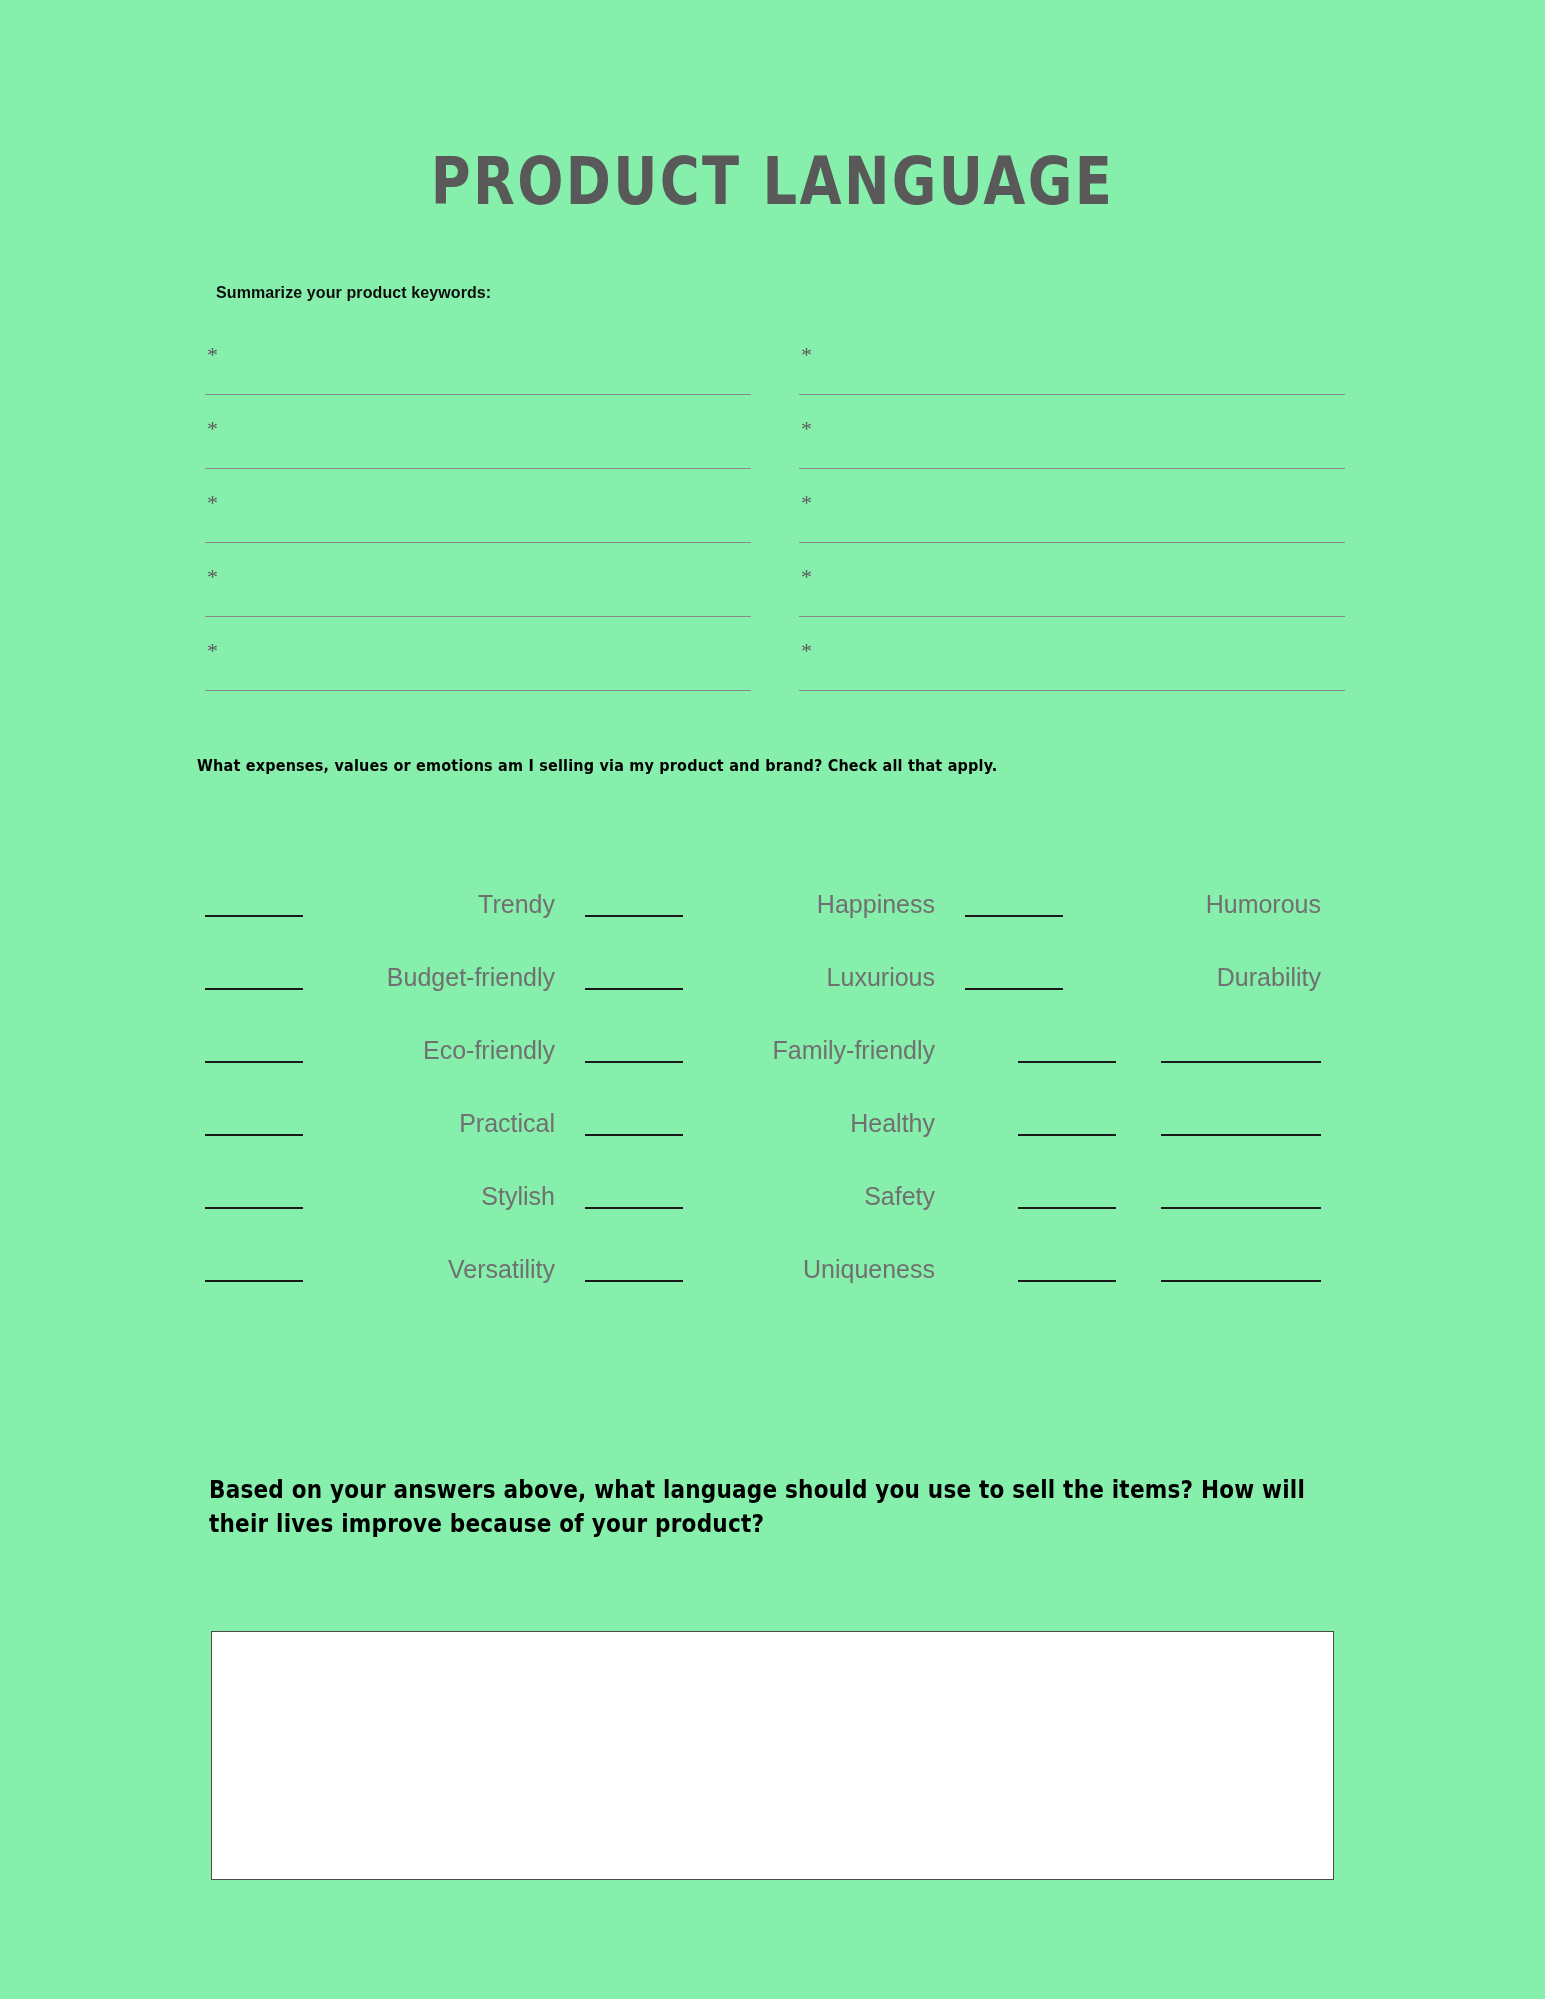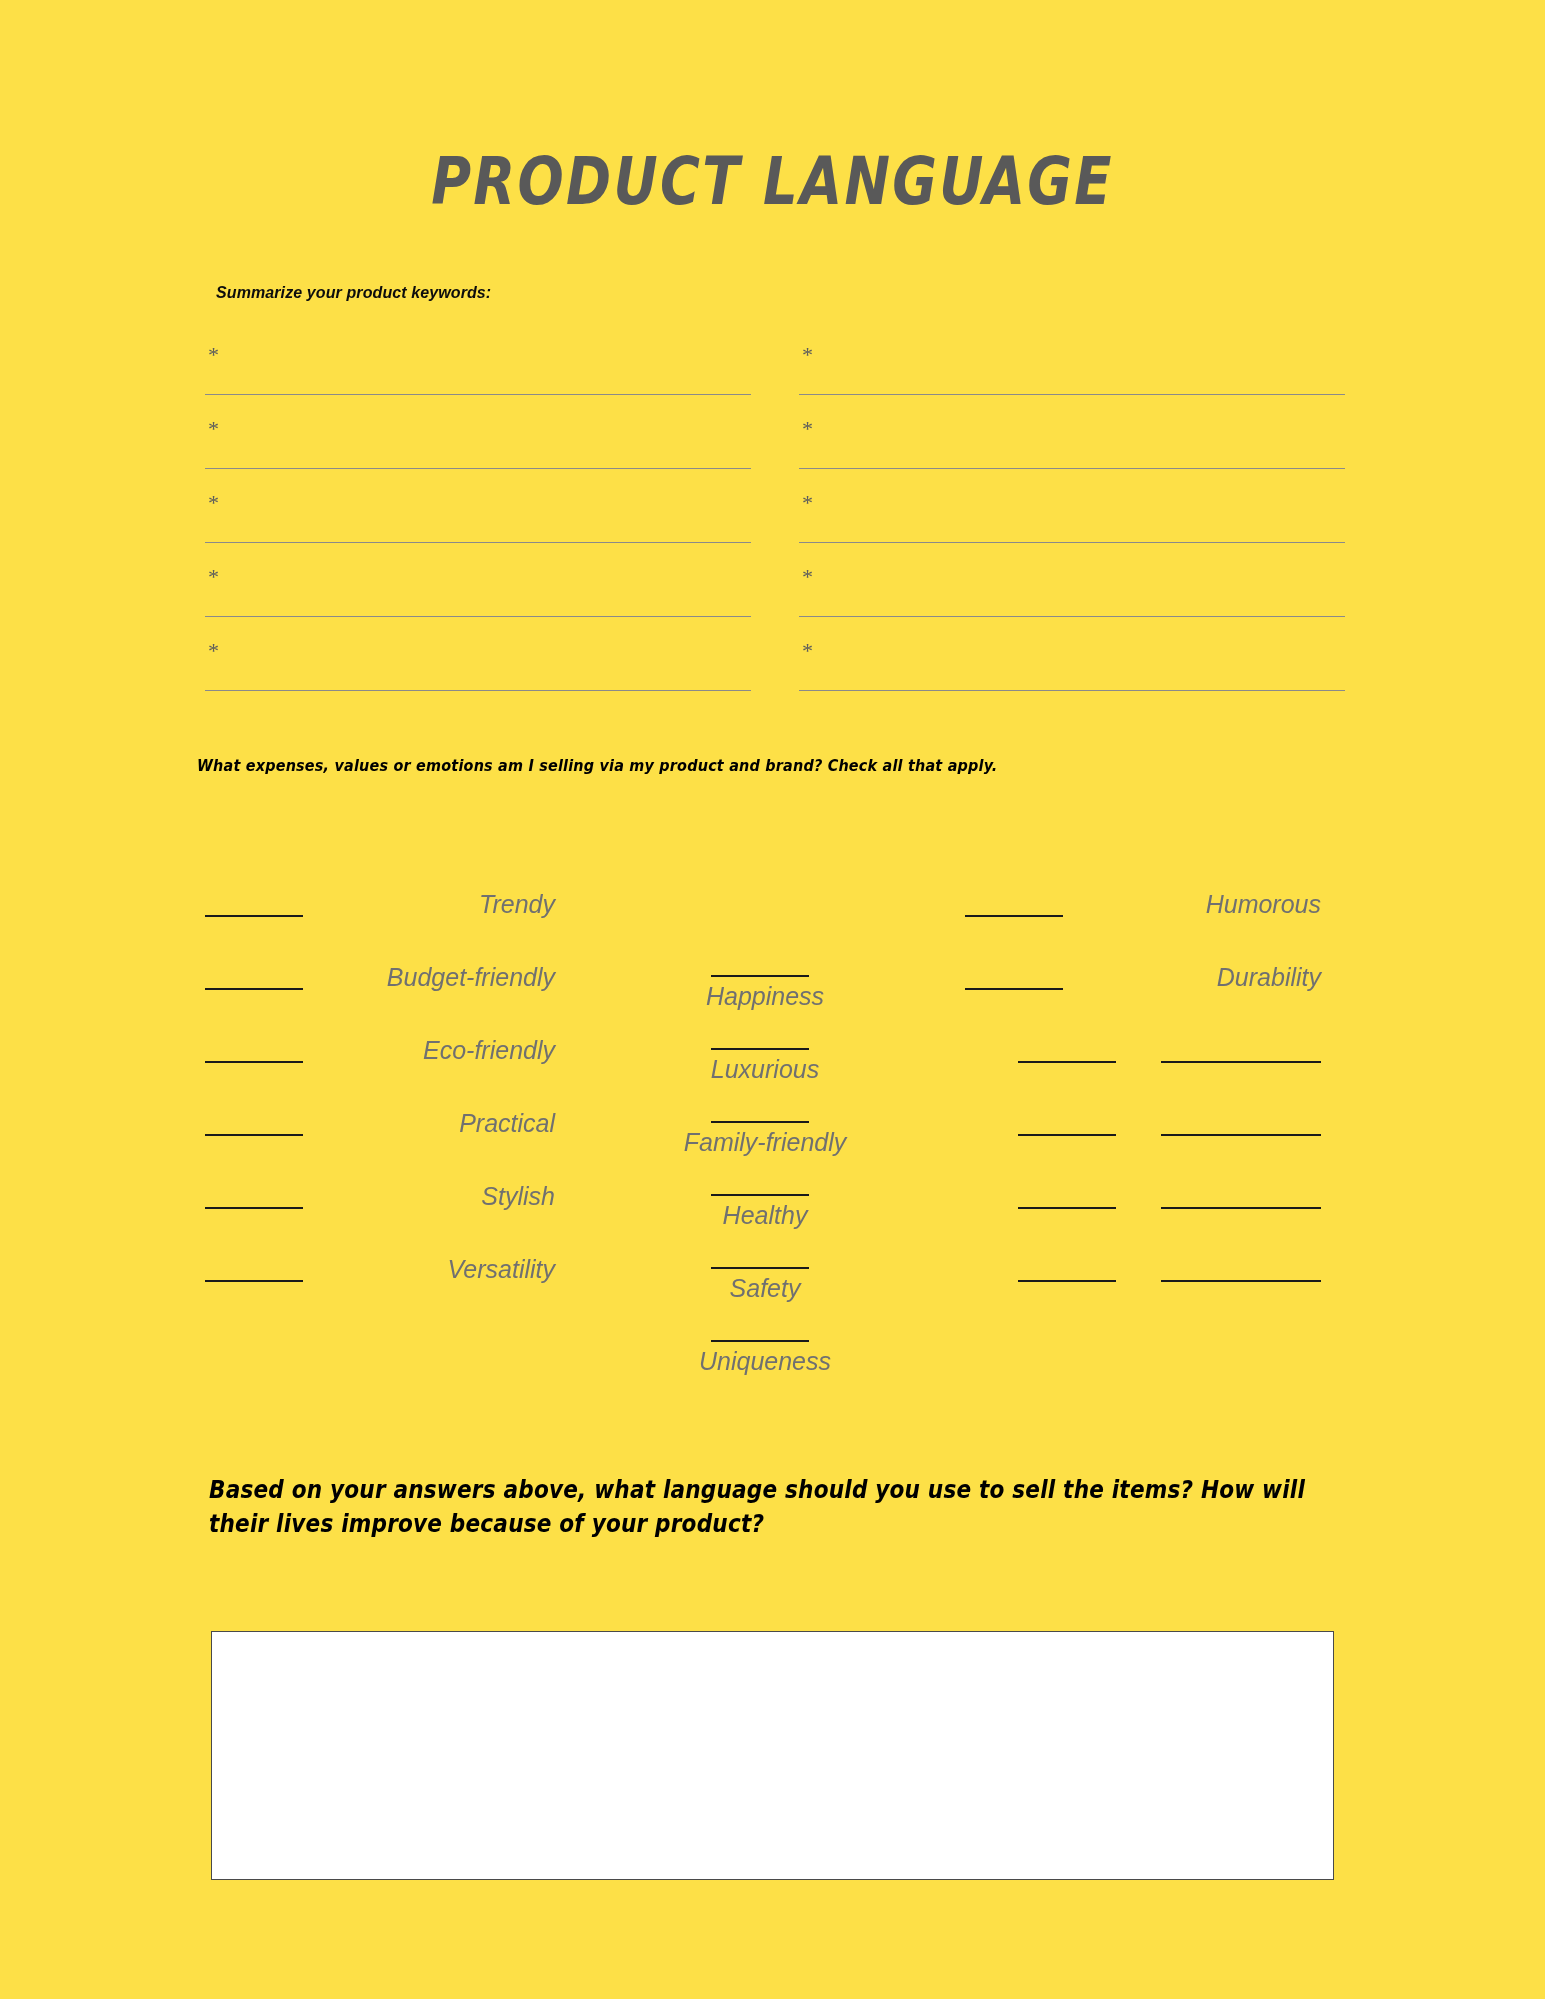--- a/index.html
+++ b/index.html
@@ -12,22 +12,21 @@
     width: 1545px;
     height: 1999px;
     position: relative;
     font-family: "Liberation Sans", sans-serif;
     overflow: hidden;
   }
 
   .page {
     position: absolute;
     inset: 0;
-    background: #fde047;
-    font-style: italic;
+    background: #86efac;
   }
 
   
   .title {
     position: absolute;
     top: 104px;
     left: 0;
     width: 1545px;
     text-align: center;
     font-family: "DejaVu Sans Condensed", "Liberation Sans Narrow", "Liberation Sans", sans-serif;
@@ -112,21 +111,21 @@
     align-items: flex-start;
   }
   .check-col {
     width: 380px;
     display: flex;
     align-items: center;
     justify-content: flex-end;
     padding-right: 30px;
     position: relative;
   }
-  .check-col.col2 { width: 380px; flex-direction: column; }
+  .check-col.col2 { width: 380px; }
   .check-col.col3 { width: 380px; padding-right: 24px; gap: 21px; }
 
   .check-blank {
     width: 98px;
     flex: 0 0 98px;
     position: relative;
     height: 38px;
   }
   .check-blank .rule {
     position: absolute;

